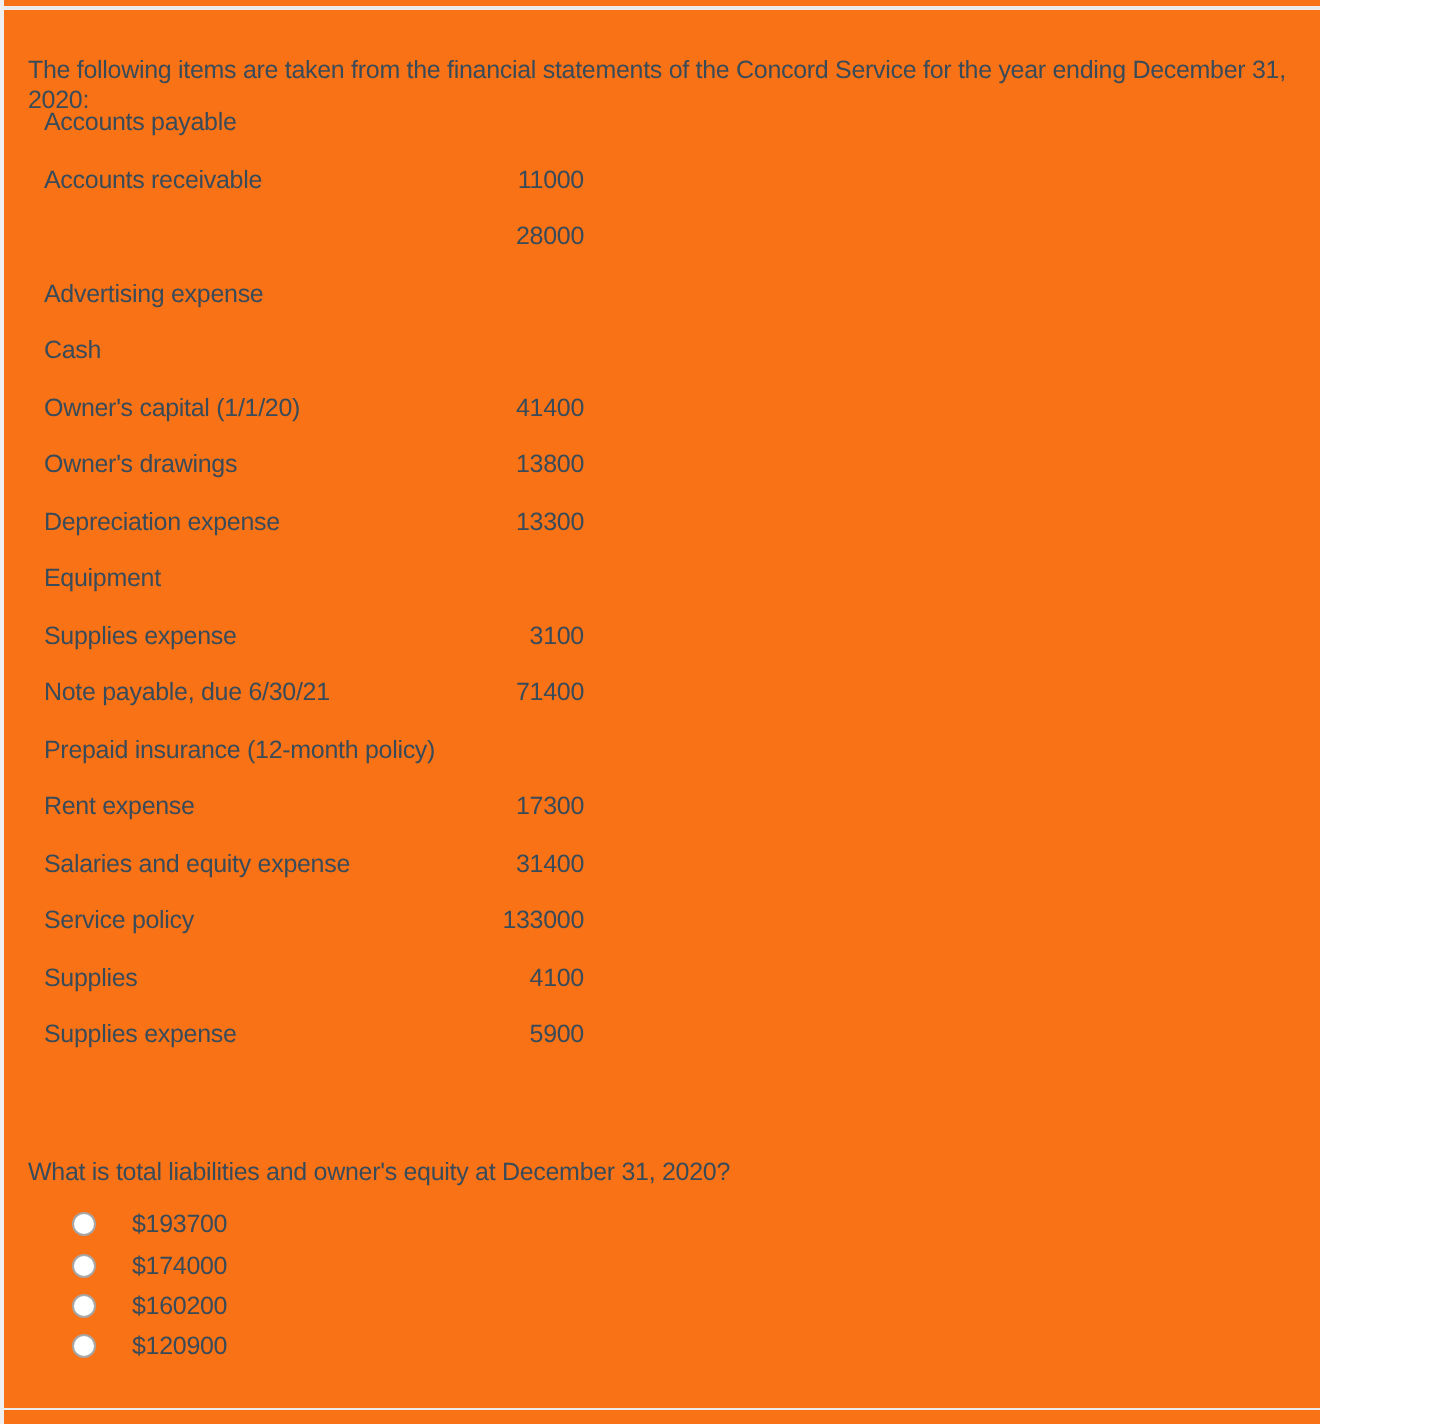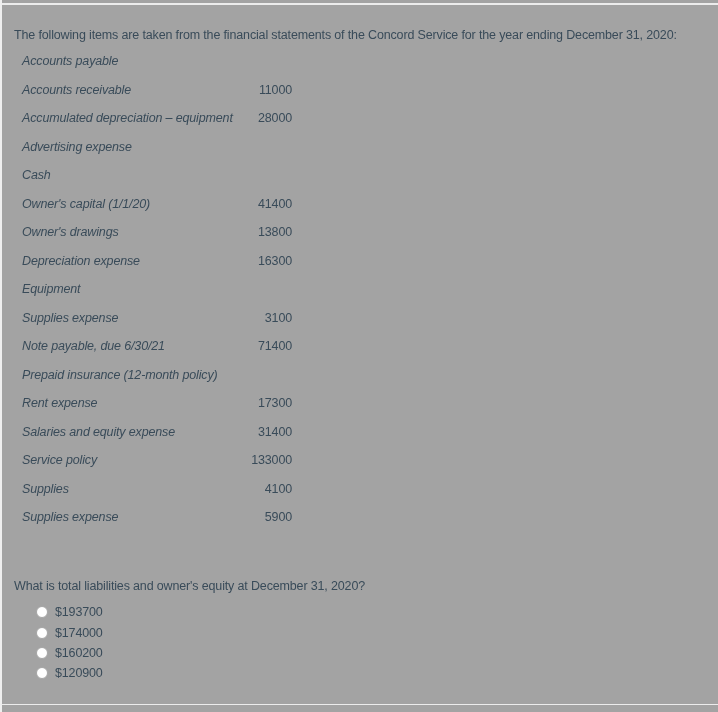--- a/index.html
+++ b/index.html
@@ -2,23 +2,23 @@
 <html><head>
 <meta charset="utf-8">
 <style>
   html, body {
     margin: 0;
     padding: 0;
     background: #ffffff;
   }
   .page {
     position: relative;
-    width: 718px;
+    width: 660px;
     height: 712px;
-    background: #a3a3a3;
+    background: #f97316;
     font-family: "Liberation Sans", sans-serif;
     color: #394b59;
     font-size: 12.5px;
     letter-spacing: -0.15px;
     overflow: hidden;
   }
   .top-border {
     position: absolute;
     top: 3px; left: 0; right: 0;
     height: 2px;
@@ -52,21 +52,20 @@
   }
   .item-row {
     position: relative;
     height: 28.5px;
     display: flex;
     align-items: center;
   }
   .item-label {
     margin-left: 8px;
     white-space: nowrap;
-    font-style: italic;
   }
   .item-value {
     position: absolute;
     left: 0;
     width: 278px;
     text-align: right;
     white-space: pre;
   }
   .question {
     position: absolute;
@@ -89,21 +88,21 @@
   .radio {
     width: 12px;
     height: 12px;
     border: 1px solid #a6a6a6;
     border-radius: 50%;
     box-sizing: border-box;
     background: #ffffff;
     flex: none;
   }
   .option-label {
-    margin-left: 7px;
+    margin-left: 18px;
     white-space: nowrap;
   }
 </style>
 </head>
 <body>
 
 <div class="page">
   <div class="top-border"></div>
   <div class="left-border"></div>
 
@@ -112,38 +111,37 @@
   <div class="items-table">
     <div class="item-row">
       <span class="item-label">Accounts payable</span>
     </div>
     <div class="item-row">
       <span class="item-value">11000</span>
       <span class="item-label">Accounts receivable</span>
     </div>
     <div class="item-row">
       <span class="item-value">28000</span>
-      <span class="item-label">Accumulated depreciation – equipment</span>
     </div>
     <div class="item-row">
       <span class="item-label">Advertising expense</span>
     </div>
     <div class="item-row">
       <span class="item-label">Cash</span>
     </div>
     <div class="item-row">
       <span class="item-value">41400</span>
       <span class="item-label">Owner's capital (1/1/20)</span>
     </div>
     <div class="item-row">
       <span class="item-value">13800</span>
       <span class="item-label">Owner's drawings</span>
     </div>
     <div class="item-row">
-      <span class="item-value">16300</span>
+      <span class="item-value">13300</span>
       <span class="item-label">Depreciation expense</span>
     </div>
     <div class="item-row">
       <span class="item-label">Equipment</span>
     </div>
     <div class="item-row">
       <span class="item-value">3100</span>
       <span class="item-label">Supplies expense</span>
     </div>
     <div class="item-row">

